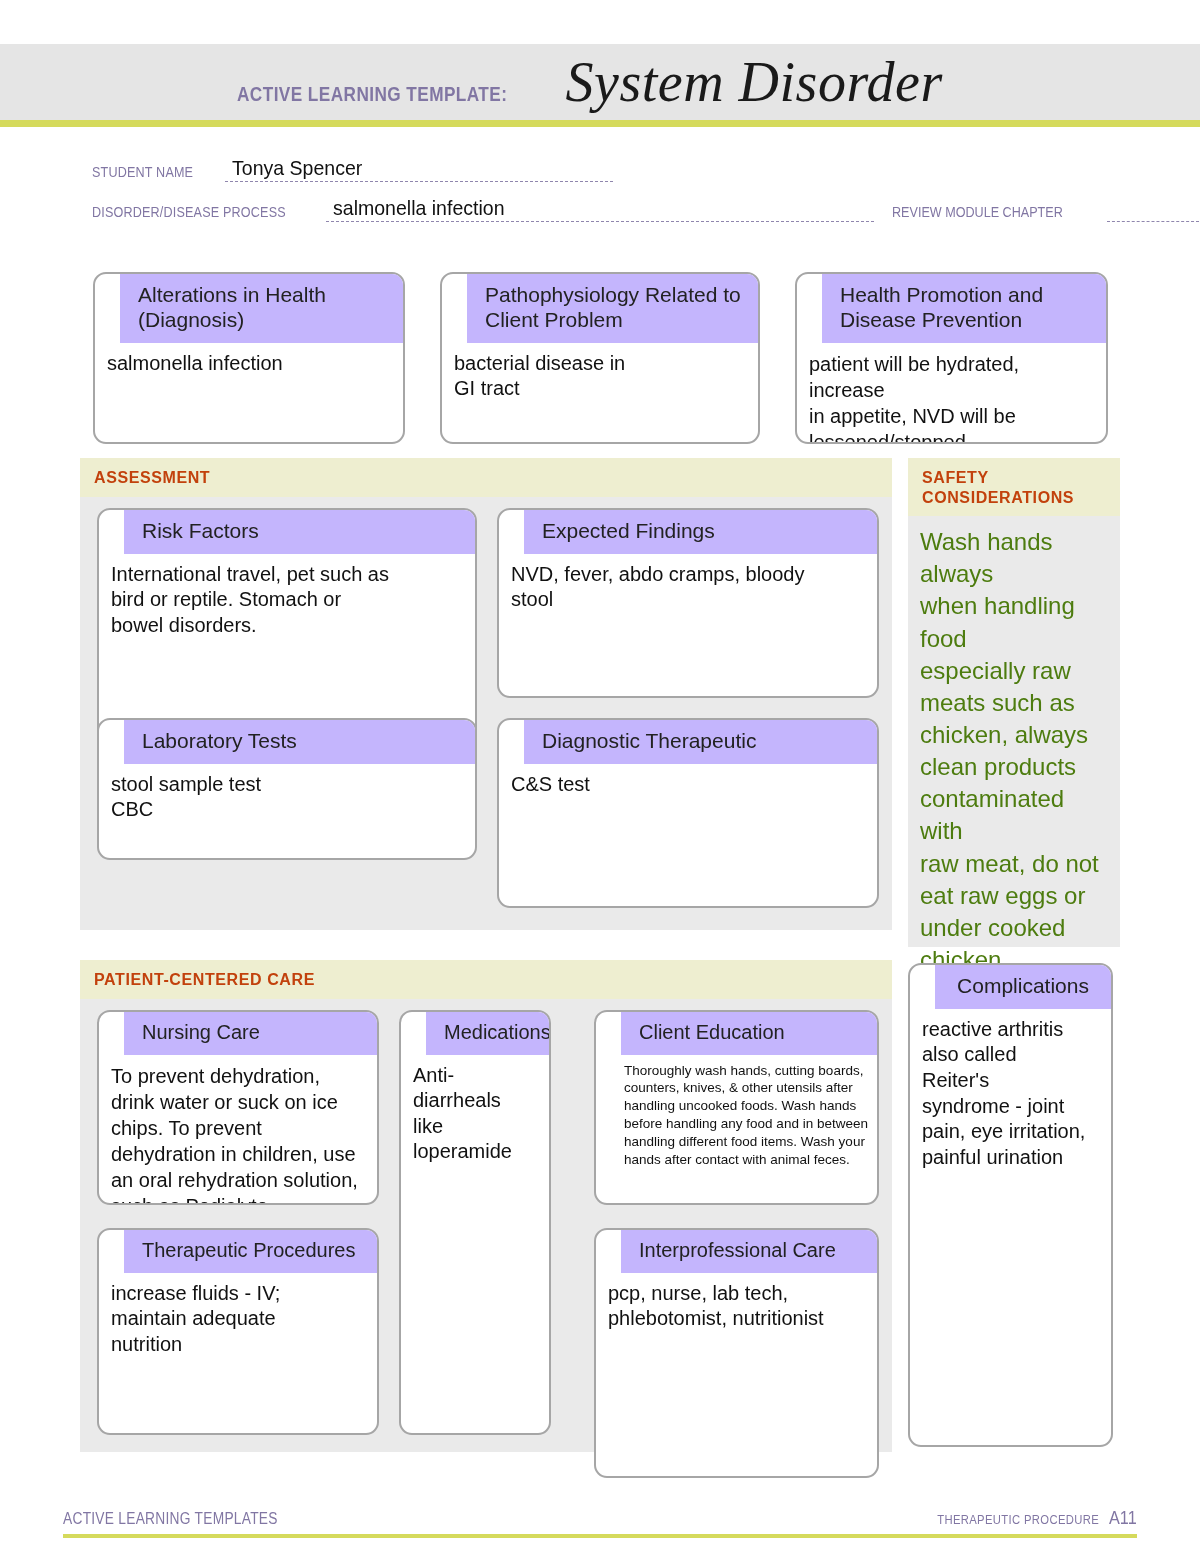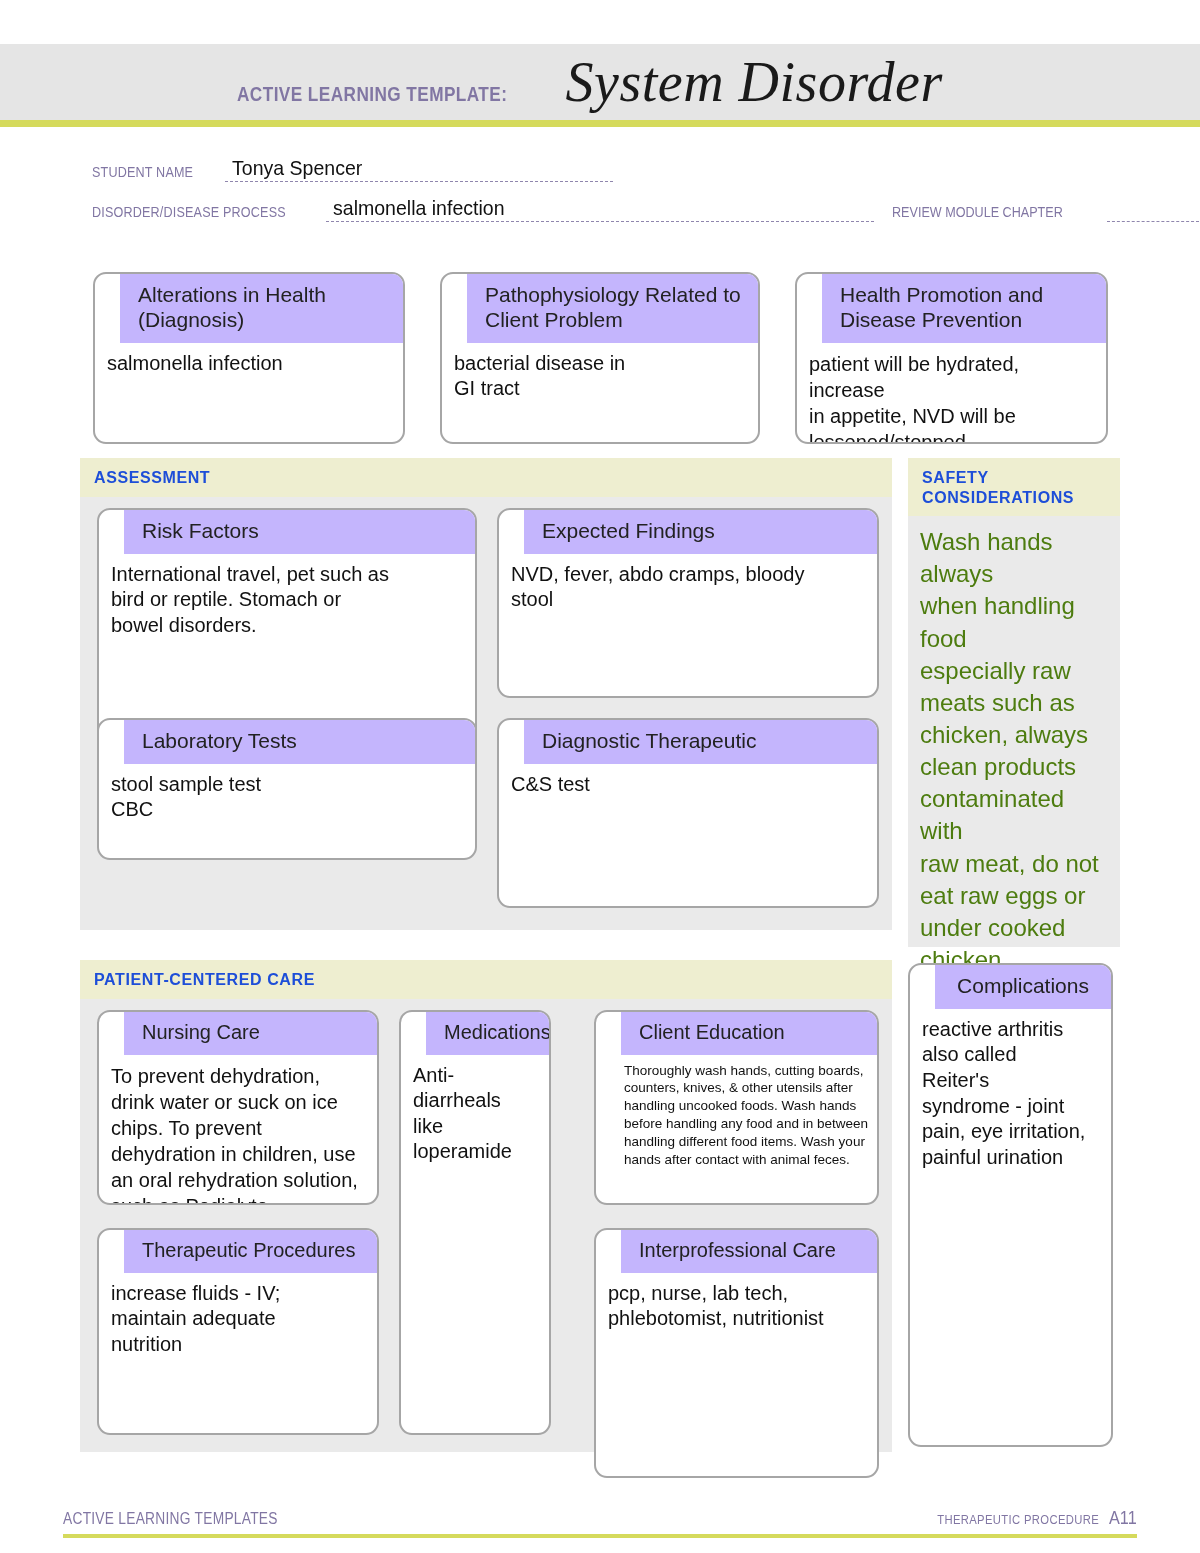--- a/index.html
+++ b/index.html
@@ -143,21 +143,21 @@
   .panel {
     position: absolute;
     background: #eaeaea;
   }
   .panel-head {
     background: #eeeed0;
     padding: 10px 0 9px 14px;
     font-size: 16px;
     font-weight: bold;
     letter-spacing: 0.6px;
-    color: #1d4ed8;
+    color: #c2410c;
     line-height: 1.22;
   }
   #panel-assessment { left: 80px; top: 458px; width: 812px; height: 472px; }
   #panel-care       { left: 80px; top: 960px; width: 812px; height: 492px; }
   #panel-safety     { left: 908px; top: 458px; width: 212px; height: 489px; }
 
   #card-risk   { left: 97px;  top: 508px; width: 380px; height: 246px; }
   #card-expect { left: 497px; top: 508px; width: 382px; height: 190px; }
   #card-lab    { left: 97px;  top: 718px; width: 380px; height: 142px; }
   #card-diag   { left: 497px; top: 718px; width: 382px; height: 190px; }

